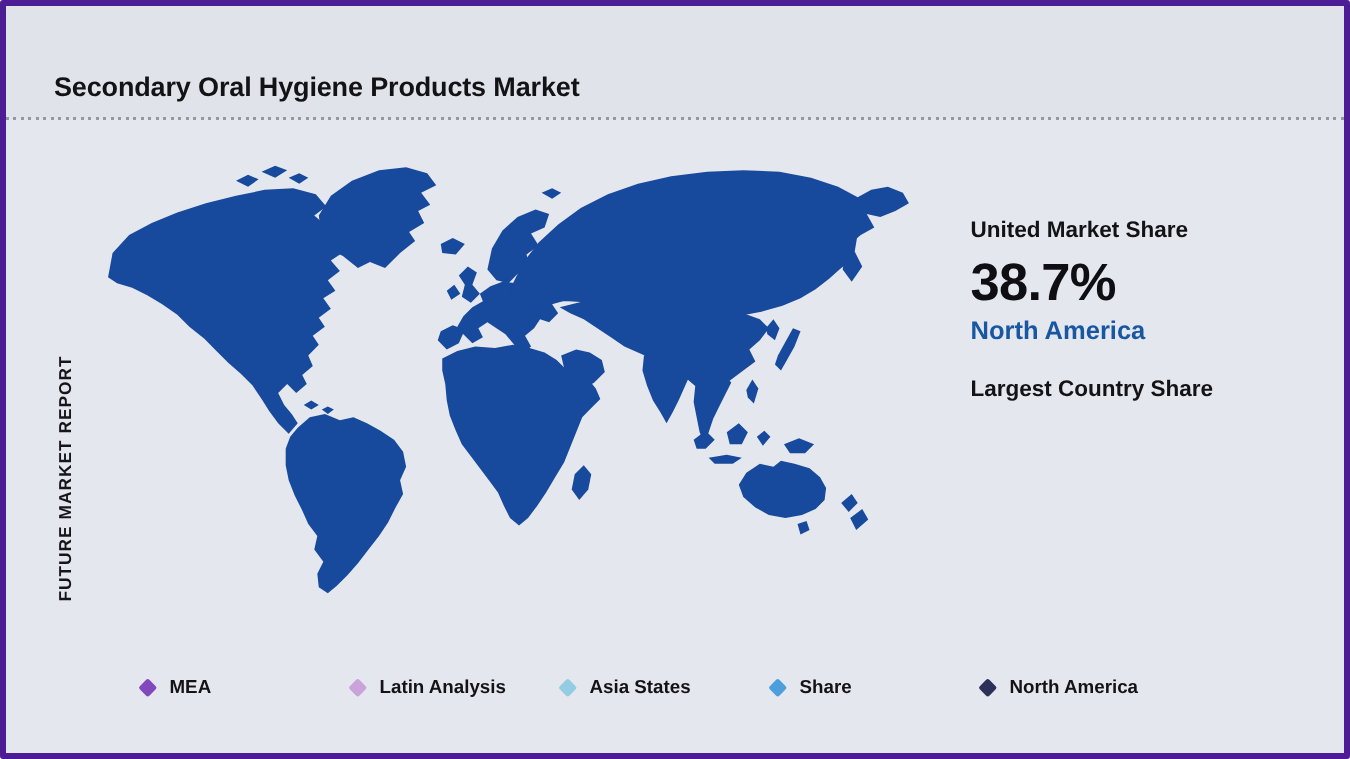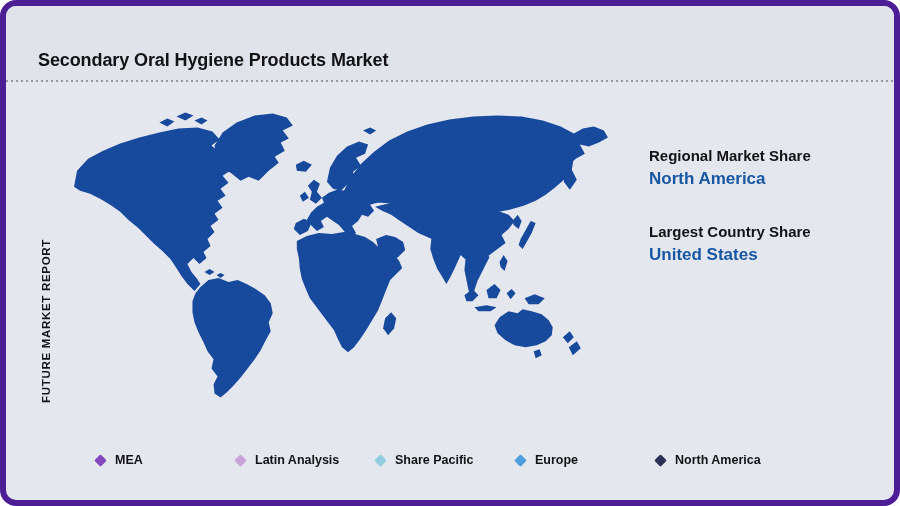--- a/index.html
+++ b/index.html
@@ -1,19 +1,19 @@
 <!DOCTYPE html>
 <html><head>
 <meta charset="utf-8">
 <style>
   * { margin:0; padding:0; box-sizing:border-box; }
   body { background:#ffffff; font-family:"Liberation Sans", sans-serif; }
   .frame {
     position:relative; width:900px; height:506px;
-    background:#E5E7EE; border:6px solid #4c1d95; border-radius:16px;
+    background:#E5E7EE; border:4px solid #4c1d95; border-radius:2px;
     overflow:hidden;
   }
   .header-band {
     position:absolute; top:0; left:0; right:0; height:75px;
     background:#E1E3EA;
   }
   .divider-dotted {
     position:absolute; top:74px; left:0; width:100%; height:2px;
     background:repeating-linear-gradient(90deg,#9498A3 0 2px,transparent 2px 5px);
   }
@@ -26,21 +26,21 @@
     position:absolute; left:-47px; top:307px; width:178px; height:16px;
     transform:rotate(-90deg); text-align:center;
     font-size:11.5px; font-weight:bold; letter-spacing:0.7px; color:#15151A;
     white-space:nowrap;
   }
   .world-map { position:absolute; left:58px; top:94px; width:562px; height:312px; fill:#17499D; }
   .stats-panel { position:absolute; left:643px; top:141px; width:250px; }
   .stat-label { font-size:15px; font-weight:bold; color:#131316; }
   .stat-value { font-size:35px; font-weight:bold; color:#0E0E13; letter-spacing:-0.5px; margin-top:9px; line-height:1; }
   .stat-region { font-size:17px; font-weight:bold; color:#1857A2; margin-top:5px; }
-  .stat-block + .stat-block { margin-top:34px; }
+  .stat-block + .stat-block { margin-top:20px; }
   .legend { position:absolute; top:447px; left:0; right:0; height:20px; }
   .legend-item {
     position:absolute; top:0; display:flex; align-items:center; gap:10px;
     font-size:12.5px; font-weight:bold; color:#131316; white-space:nowrap;
   }
   .legend-item:nth-child(1){ left:90px; }
   .legend-item:nth-child(2){ left:230px; }
   .legend-item:nth-child(3){ left:370px; }
   .legend-item:nth-child(4){ left:510px; }
   .legend-item:nth-child(5){ left:650px; }
@@ -82,45 +82,45 @@
     <path d="M455,138 L460,129 L465,120 L470,122 L466,132 L461,141 L457,148 L453,144 Z"></path>
     <path d="M434,161 L438,154 L442,160 L439,170 L435,166 Z"></path>
     <path d="M399,194 L407,188 L413,194 L407,200 L401,200 Z M421,189 L429,183 L435,189 L431,197 L423,197 Z M409,206 L421,204 L431,206 L425,210 L413,210 Z M441,192 l5,-4 l4,4 l-5,6 Z M459,197 L469,193 L479,197 L473,203 L463,203 Z"></path>
     <path d="M429,224 L434,216 L443,210 L452,212 L457,208 L466,210 L476,213 L483,219 L487,226 L486,234 L480,240 L471,244 L460,246 L449,244 L440,239 L432,232 Z"></path>
     <path d="M468,250 L474,248 L476,254 L470,257 Z"></path>
     <path d="M497,236 L504,230 L508,236 L502,242 Z M503,246 L511,240 L515,247 L507,254 Z"></path>
   </svg>
 
   <div class="stats-panel">
     <div class="stat-block">
-      <div class="stat-label">Regional Market Share</div>
+      <div class="stat-label">United Market Share</div>
+      <div class="stat-value">38.7%</div>
       <div class="stat-region">North America</div>
     </div>
     <div class="stat-block">
       <div class="stat-label">Largest Country Share</div>
-      <div class="stat-region">United States</div>
     </div>
   </div>
 
   <div class="legend">
     <div class="legend-item">
       <span class="diamond" style="background: rgb(129, 73, 189);"></span>
       <span>MEA</span>
     </div>
     <div class="legend-item">
       <span class="diamond" style="background: rgb(201, 163, 217);"></span>
       <span>Latin Analysis</span>
     </div>
     <div class="legend-item">
       <span class="diamond" style="background: rgb(148, 204, 227);"></span>
-      <span>Share Pacific</span>
+      <span>Asia States</span>
     </div>
     <div class="legend-item">
       <span class="diamond" style="background: rgb(76, 158, 221);"></span>
-      <span>Europe</span>
+      <span>Share</span>
     </div>
     <div class="legend-item">
       <span class="diamond" style="background: rgb(45, 49, 88);"></span>
       <span>North America</span>
     </div>
   </div>
 
 </div>
 
 </body></html>

